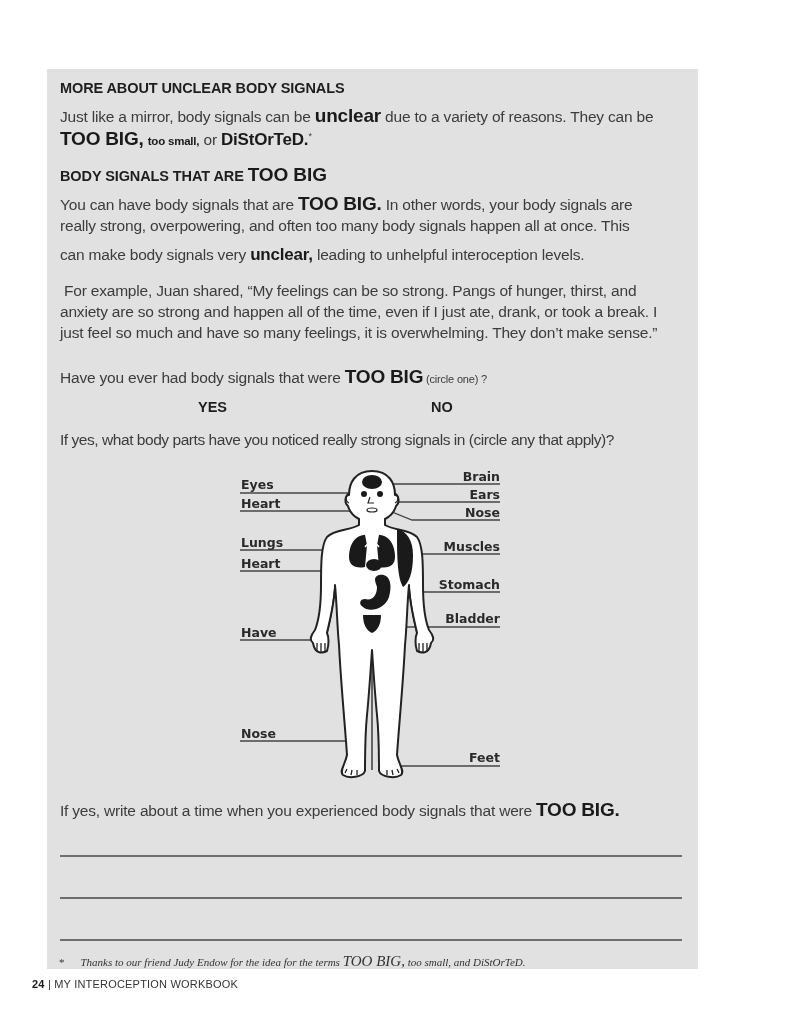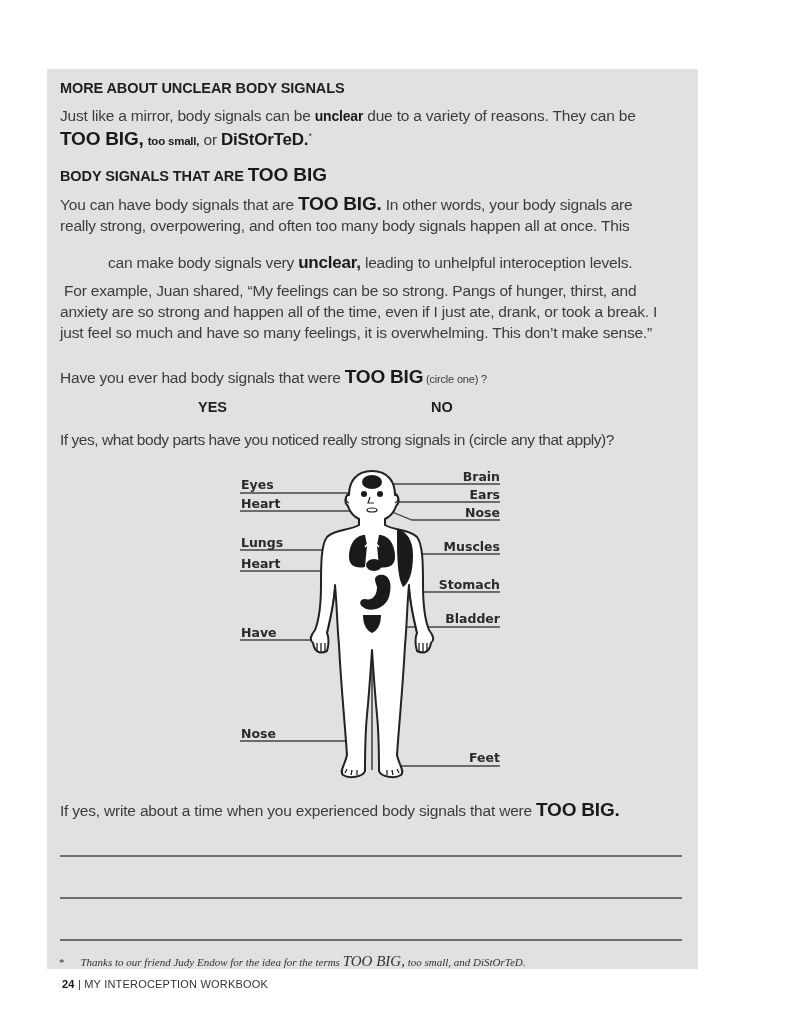--- a/index.html
+++ b/index.html
@@ -34,42 +34,42 @@
   .page-footer .num { font-weight: bold; color: #1a1a1a; }
 </style>
 </head>
 <body>
 
 <div class="panel"></div>
 
 <div class="abs h-section" style="left:60px; top:80px;">MORE ABOUT UNCLEAR BODY SIGNALS</div>
 
 <div class="abs body-text" style="left:60px; top:105px;">
-  <span>Just like a mirror, body signals can be </span><span class="b" style="font-size:14px;">unclear</span><span> due to a variety of reasons. They can be</span>
+  <span>Just like a mirror, body signals can be </span><span class="b" style="font-size:19px;">unclear</span><span> due to a variety of reasons. They can be</span>
 </div>
 <div class="abs body-text" style="left:60px; top:126px;">
   <span class="big">TOO BIG,</span>
   <span class="small-b">too small,</span><span> or </span><span class="big" style="font-size:17px;">DiStOrTeD.</span><sup style="font-size:9px;">*</sup>
 </div>
 
 <div class="abs h-section" style="left:60px; top:164px;">
   <span>BODY SIGNALS THAT ARE </span><span class="big">TOO BIG</span>
 </div>
 
 <div class="abs body-text" style="left:60px; top:193px;">
   <span>You can have body signals that are </span><span class="big">TOO BIG.</span><span> In other words, your body signals are</span>
 </div>
 <div class="abs body-text" style="left:60px; top:215px;">really strong, overpowering, and often too many body signals happen all at once. This</div>
-<div class="abs body-text" style="left:60px; top:252px;margin-left:48px;">
+<div class="abs body-text" style="left:60px; top:244px;">
   <span>can make body signals very </span><span class="b" style="font-size:17px;">unclear,</span><span> leading to unhelpful interoception levels.</span>
 </div>
 
 <div class="abs body-text" style="left:64px; top:280px;">For example, Juan shared, “My feelings can be so strong. Pangs of hunger, thirst, and</div>
 <div class="abs body-text" style="left:60px; top:301px;">anxiety are so strong and happen all of the time, even if I just ate, drank, or took a break. I</div>
-<div class="abs body-text" style="left:60px; top:322px;">just feel so much and have so many feelings, it is overwhelming. This don’t make sense.”</div>
+<div class="abs body-text" style="left:60px; top:322px;">just feel so much and have so many feelings, it is overwhelming. They don’t make sense.”</div>
 
 <div class="abs body-text" style="left:60px; top:366px;">
   <span>Have you ever had body signals that were </span><span class="big">TOO BIG</span><span style="font-size:11px;"> (circle one) ?</span>
 </div>
 <div class="abs yesno" style="left:198px; top:399px;">YES</div>
 <div class="abs yesno" style="left:431px; top:399px;">NO</div>
 
 <div class="abs body-text" style="left:60px; top:429px; letter-spacing:-0.45px;">If yes, what body parts have you noticed really strong signals in (circle any that apply)?</div>
 
 <div class="diagram">
@@ -155,15 +155,15 @@
 </div>
 
 <div class="write-line" style="top:855px;"></div>
 <div class="write-line" style="top:897px;"></div>
 <div class="write-line" style="top:939px;"></div>
 
 <div class="abs footnote" style="left:59px; top:953px;">
   <span style="font-style:normal; margin-right:16px;">*</span><span>Thanks to our friend Judy Endow for the idea for the terms </span><span class="fbig">TOO BIG,</span><span> too small, </span><span> and </span><span>DiStOrTeD.</span>
 </div>
 
-<div class="abs page-footer" style="left:62px; top:978px;">
+<div class="abs page-footer" style="left:32px; top:978px;">
   <span class="num">24</span><span> | </span><span>MY INTEROCEPTION WORKBOOK</span>
 </div>
 
 </body></html>

